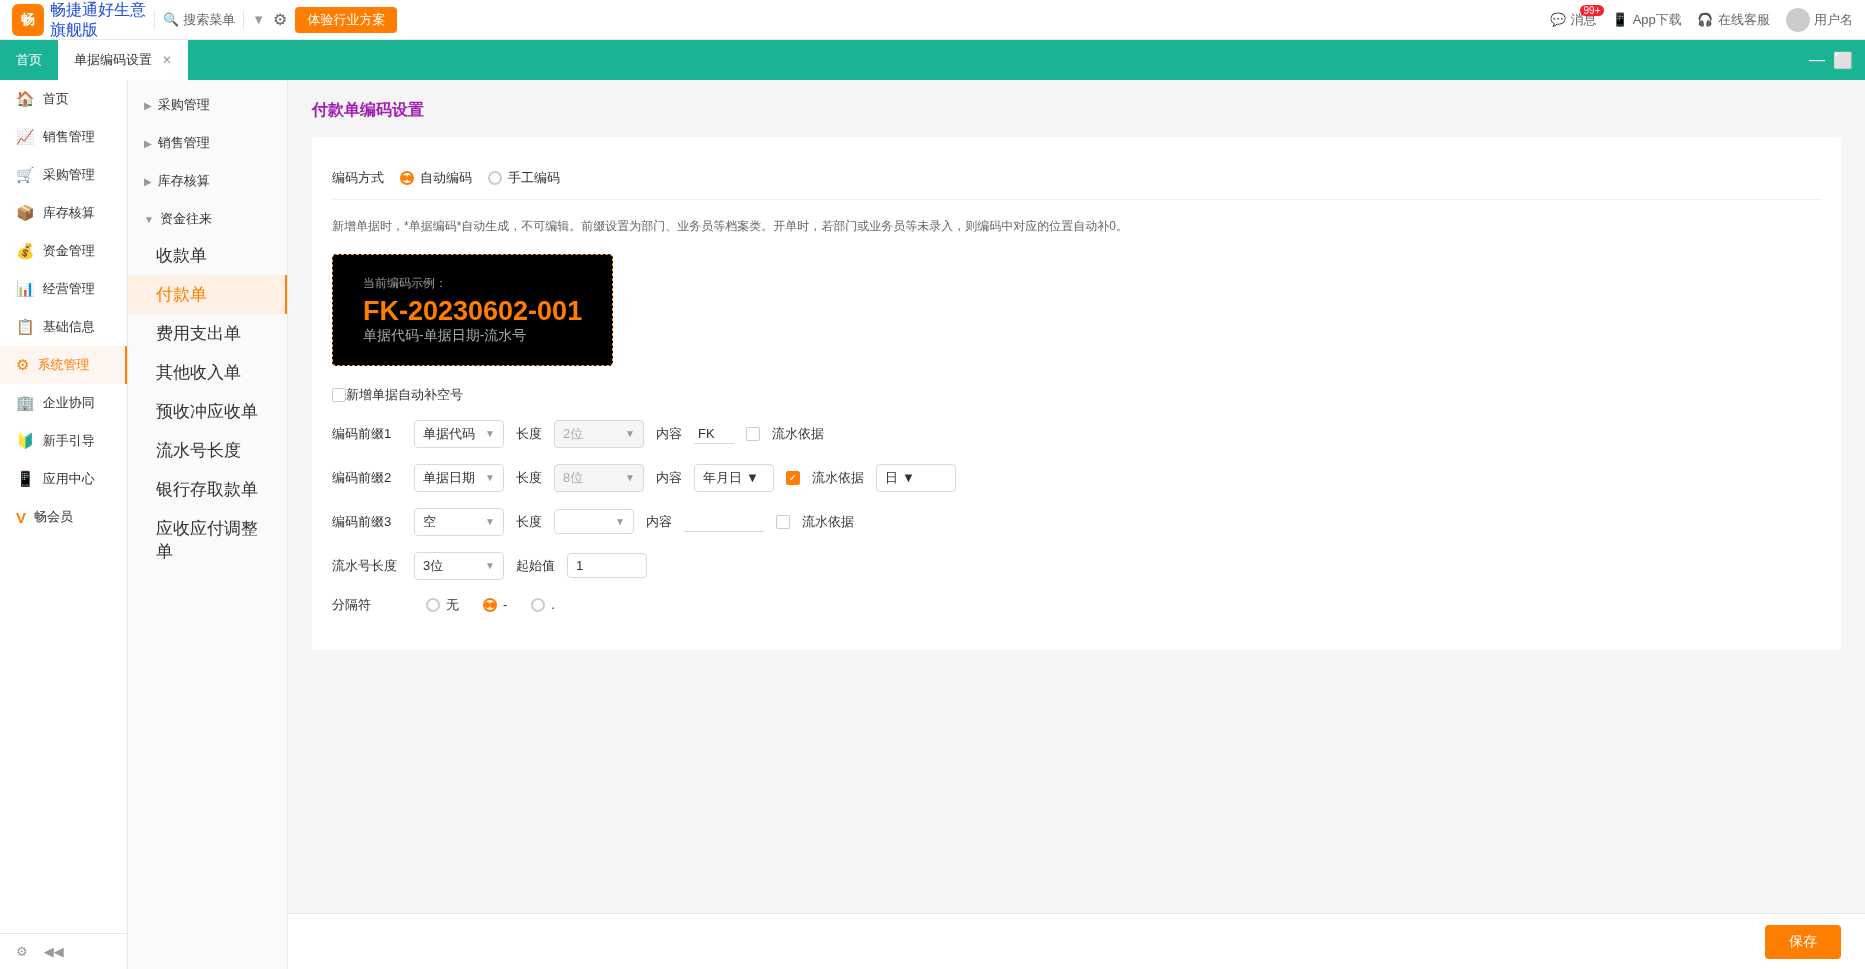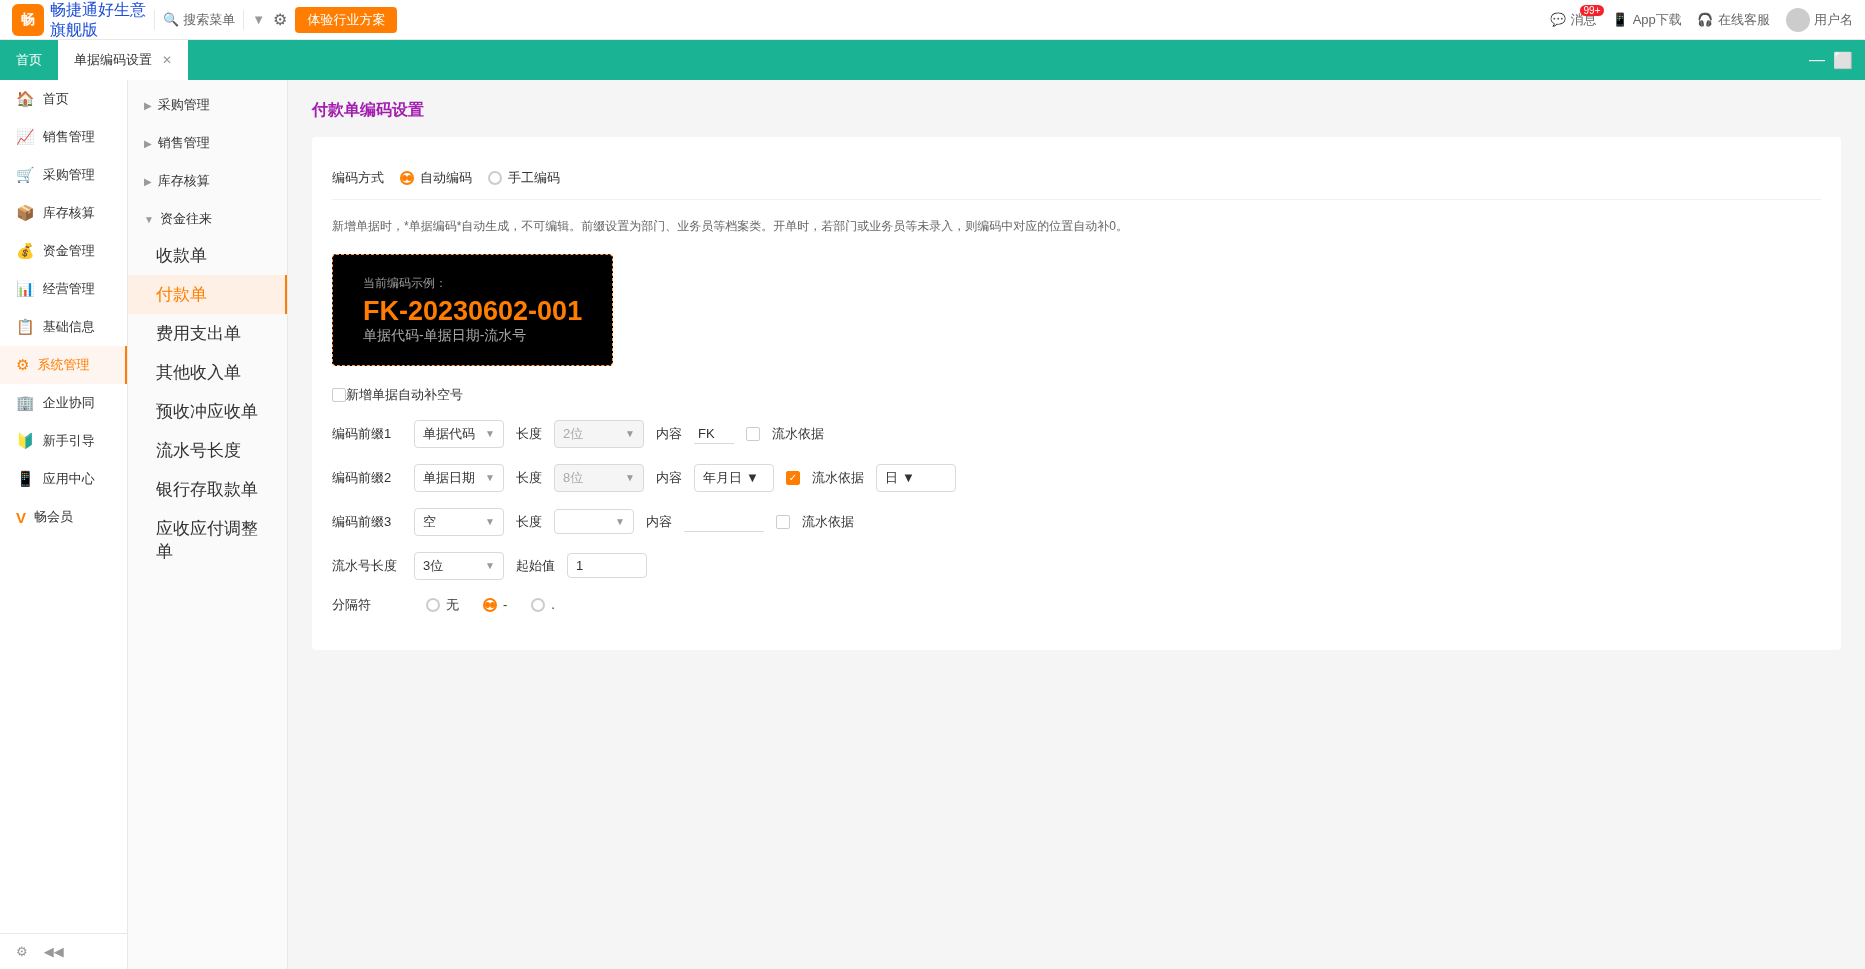--- a/index.html
+++ b/index.html
@@ -366,15 +366,18 @@
           </label>
           <label class="radio-item">
             <div class="radio-circle"></div>
             <span>.</span>
           </label>
         </div>
 
       </div>
     </div>
 
+    <div class="bottom-bar">
+      <button class="save-btn">保存</button>
+    </div>
   </div>
 
 </div>
 
 </body></html>

